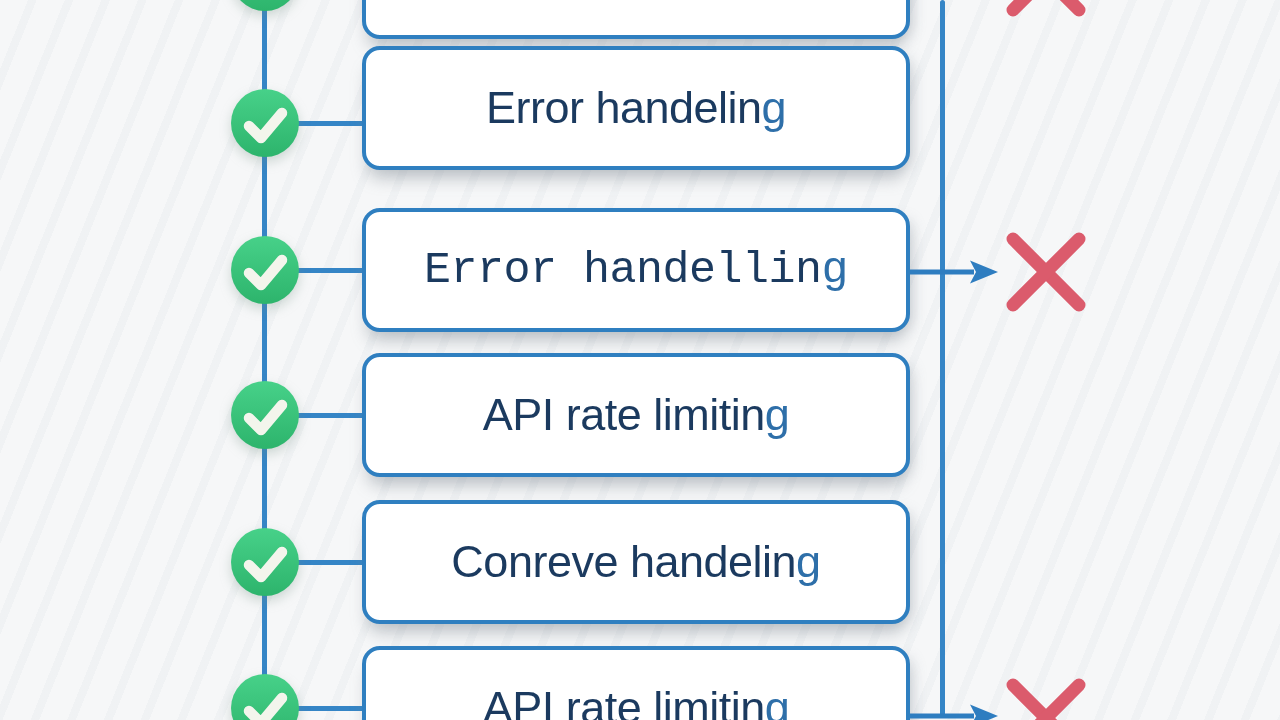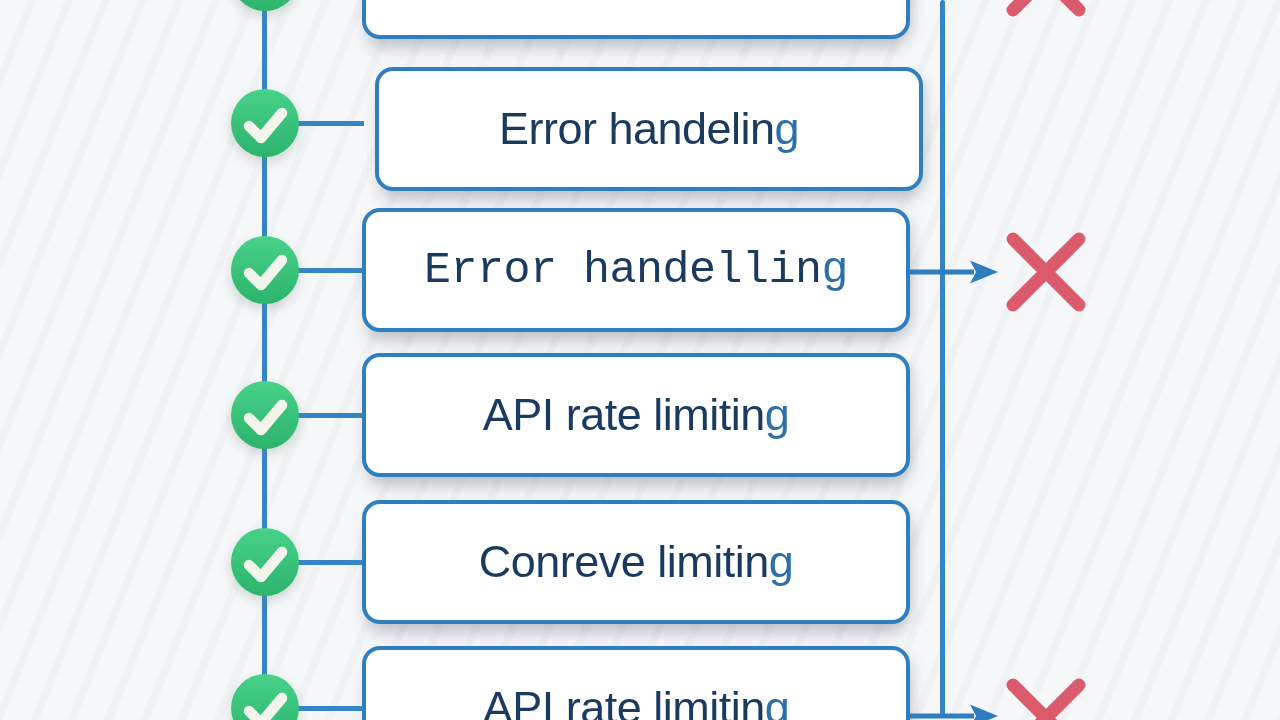--- a/index.html
+++ b/index.html
@@ -121,21 +121,21 @@
       <defs>
         <linearGradient id="gcheck" x1="0" y1="0" x2="0" y2="1">
           <stop offset="0" style="stop-color:var(--check-green-light,#47d189)"></stop>
           <stop offset="1" style="stop-color:var(--check-green-dark,#2db46c)"></stop>
         </linearGradient>
       </defs>
       <circle cx="34" cy="34" r="34" fill="url(#gcheck)"></circle>
       <path d="M18 37 L30 49 L51 24" fill="none" style="stroke:var(--check-mark-white,#f3f5ec)" stroke-width="10.5" stroke-linecap="round" stroke-linejoin="round"></path>
     </svg>
   </div>
-  <div class="task-box" style="top: 67px; margin-left: 13px;">
+  <div class="task-box" style="top: 46px;">
     <span class="task-label"><span class="main">Error handelin</span><span class="tail">g</span></span>
   </div>
 
   <div class="connector" style="top: 267.5px;"></div>
   <div class="check" style="top: 236px;">
     <svg viewBox="0 0 68 68" width="68" height="68" aria-hidden="true">
       <defs>
         <linearGradient id="gcheck" x1="0" y1="0" x2="0" y2="1">
           <stop offset="0" style="stop-color:var(--check-green-light,#47d189)"></stop>
           <stop offset="1" style="stop-color:var(--check-green-dark,#2db46c)"></stop>
@@ -187,21 +187,21 @@
         <linearGradient id="gcheck" x1="0" y1="0" x2="0" y2="1">
           <stop offset="0" style="stop-color:var(--check-green-light,#47d189)"></stop>
           <stop offset="1" style="stop-color:var(--check-green-dark,#2db46c)"></stop>
         </linearGradient>
       </defs>
       <circle cx="34" cy="34" r="34" fill="url(#gcheck)"></circle>
       <path d="M18 37 L30 49 L51 24" fill="none" style="stroke:var(--check-mark-white,#f3f5ec)" stroke-width="10.5" stroke-linecap="round" stroke-linejoin="round"></path>
     </svg>
   </div>
   <div class="task-box" style="top: 500px;">
-    <span class="task-label"><span class="main">Conreve limitin</span><span class="tail">g</span></span>
+    <span class="task-label"><span class="main">Conreve handelin</span><span class="tail">g</span></span>
   </div>
 
   <div class="connector" style="top: 705.5px;"></div>
   <div class="check" style="top: 674px;">
     <svg viewBox="0 0 68 68" width="68" height="68" aria-hidden="true">
       <defs>
         <linearGradient id="gcheck" x1="0" y1="0" x2="0" y2="1">
           <stop offset="0" style="stop-color:var(--check-green-light,#47d189)"></stop>
           <stop offset="1" style="stop-color:var(--check-green-dark,#2db46c)"></stop>
         </linearGradient>

